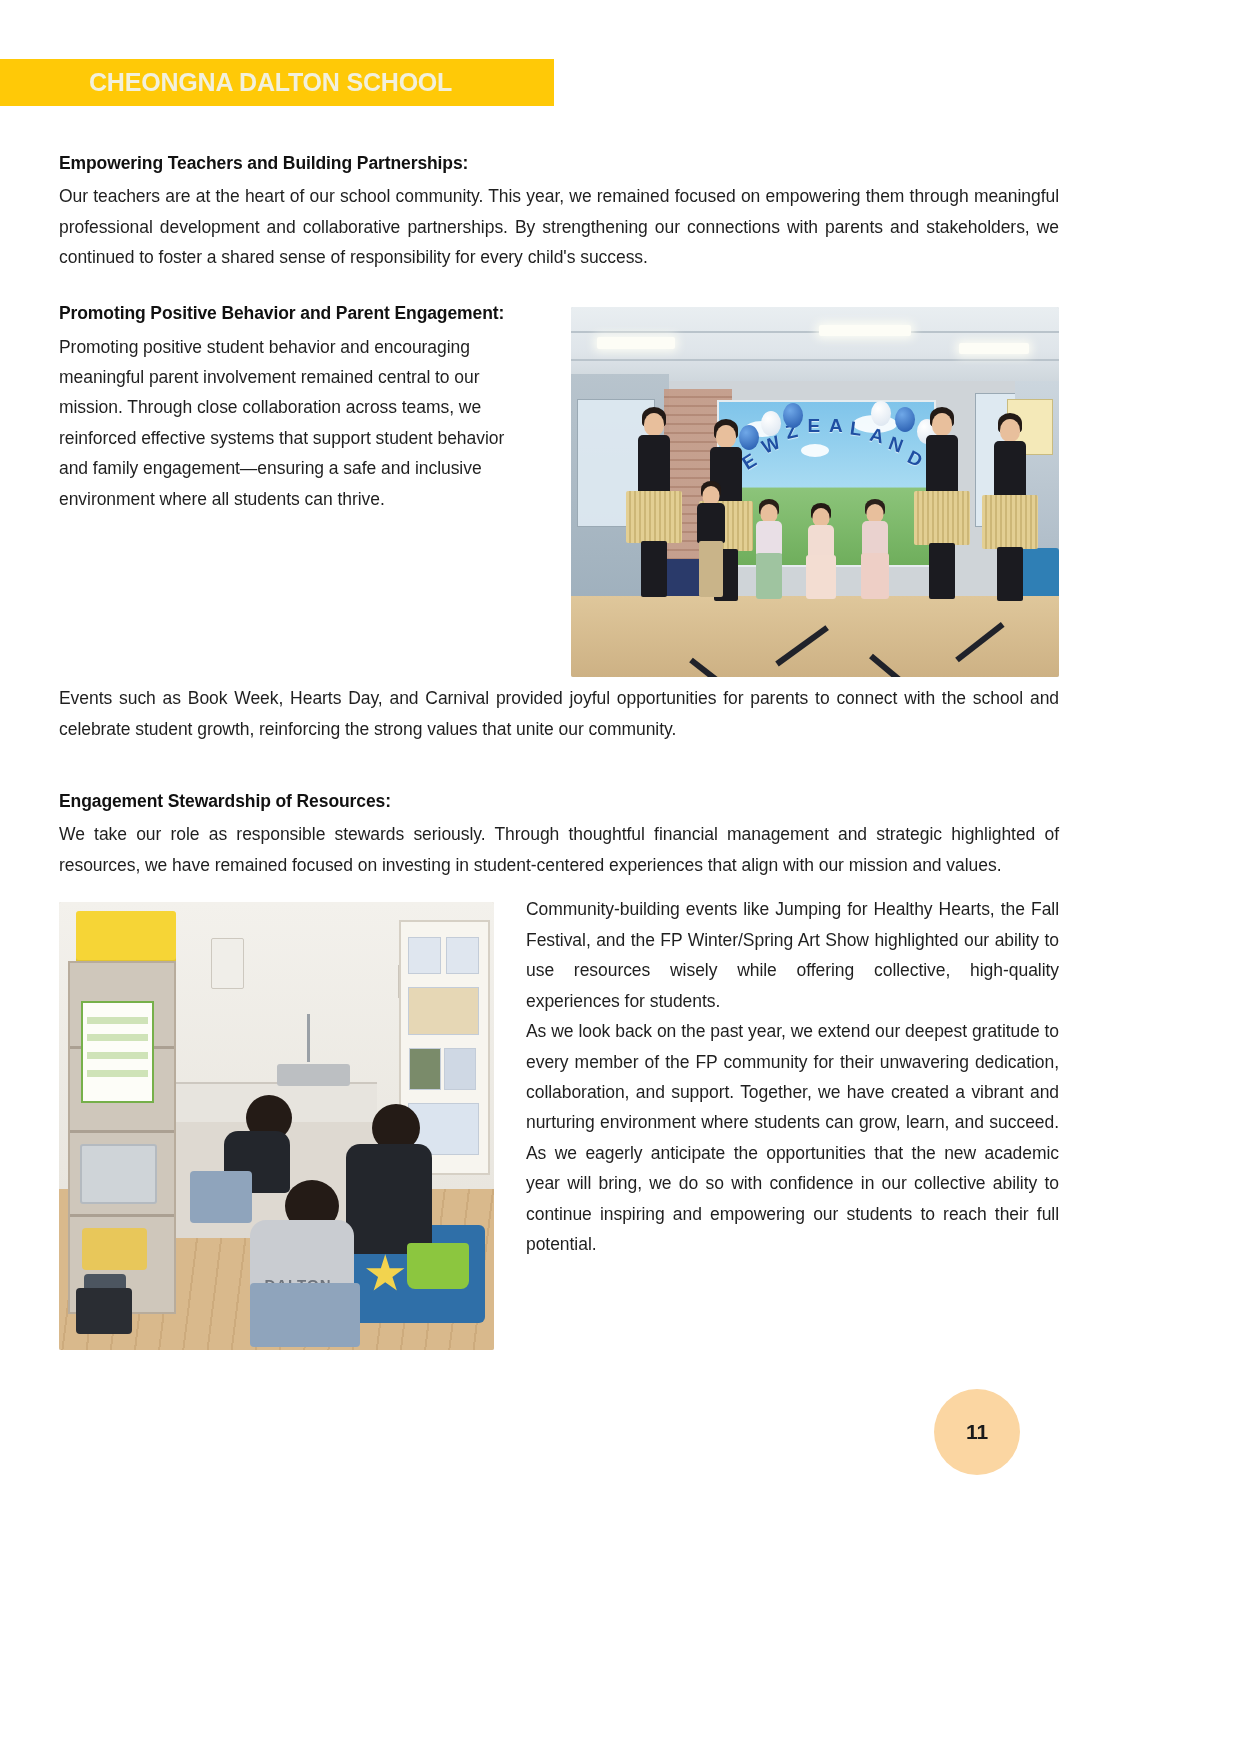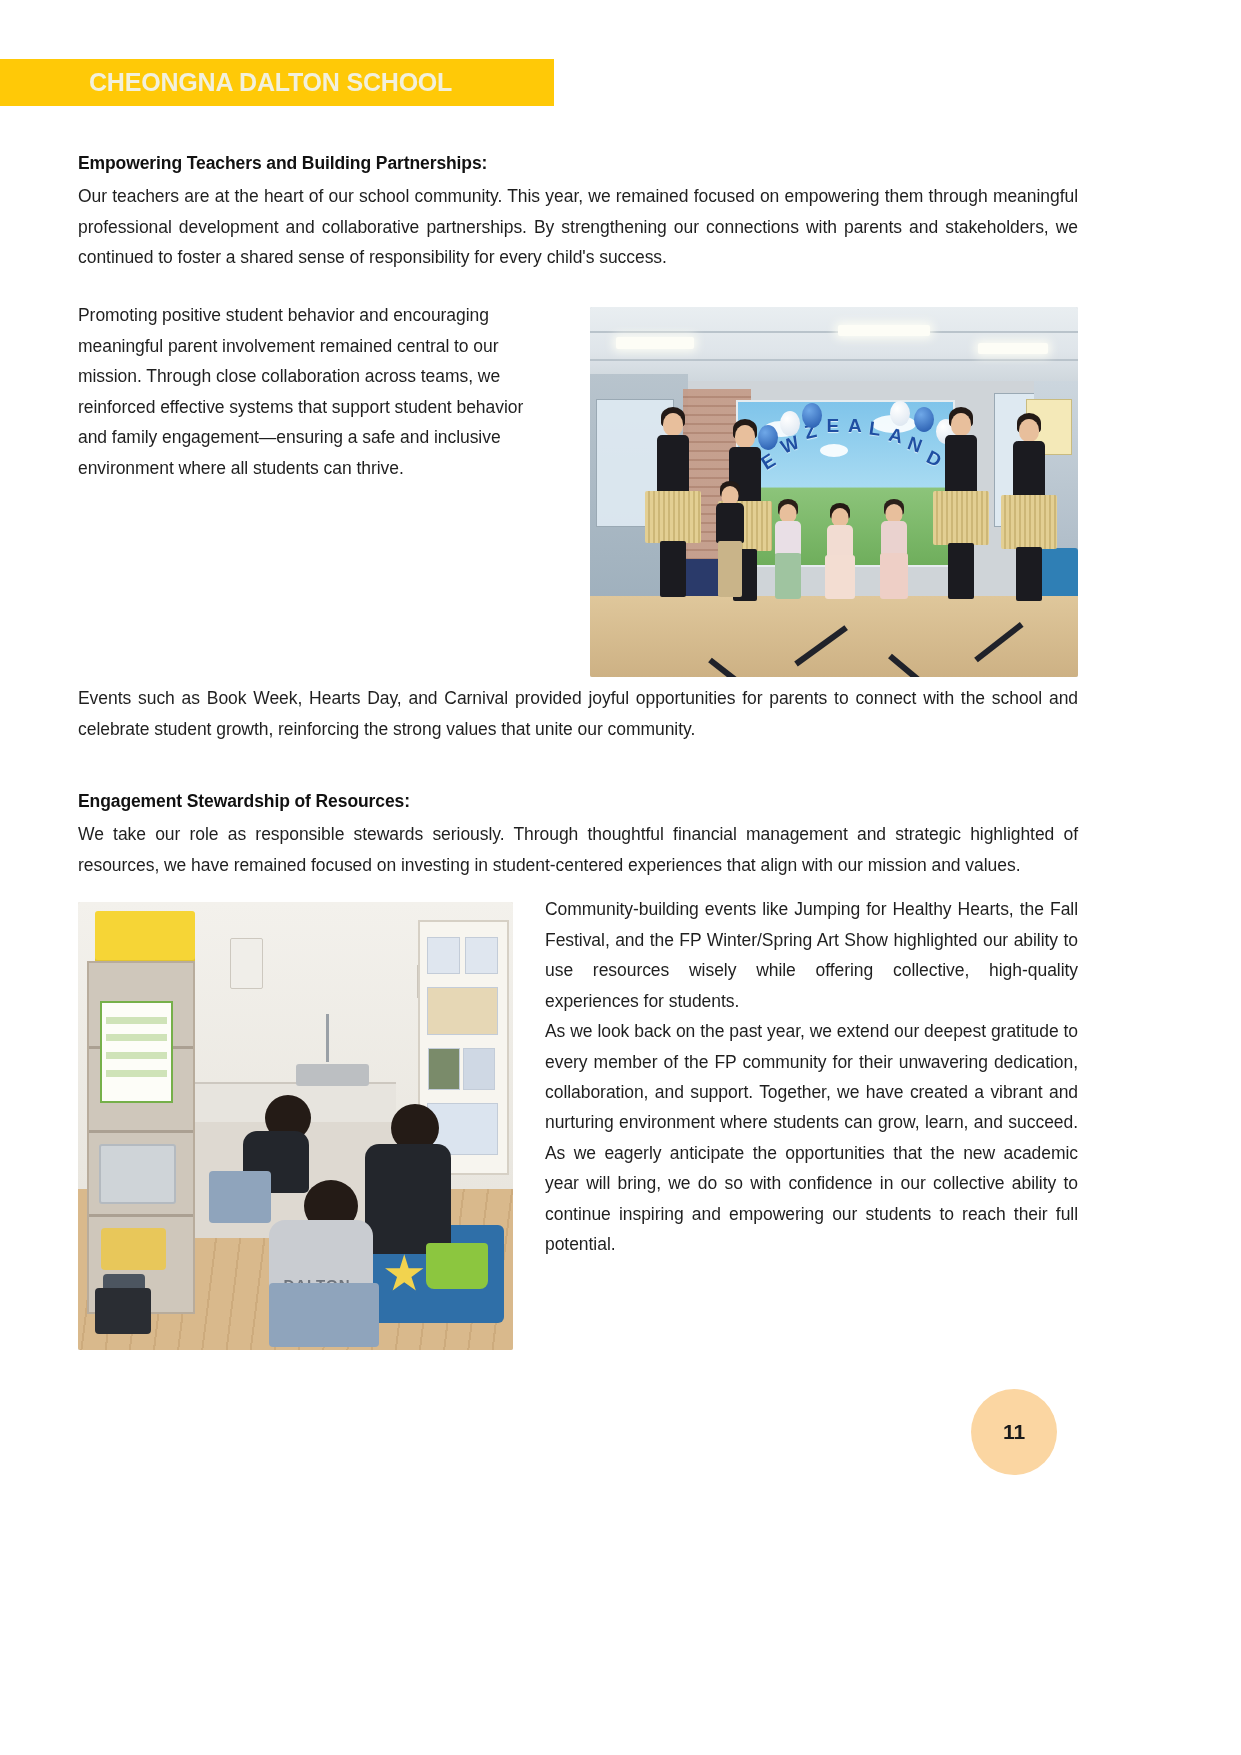--- a/index.html
+++ b/index.html
@@ -33,21 +33,21 @@
     font-size: 25px;
     font-weight: 700;
     letter-spacing: -0.2px;
     color: #F2F0DC;
     white-space: nowrap;
   }
 
   
   .page-body {
     position: absolute;
-    left: 78px;
+    left: 59px;
     top: 150px;
     width: 1000px;
   }
 
   h2.section-heading {
     font-size: 17.5px;
     font-weight: 700;
     line-height: 1.55;
     margin: 0 0 4px 0;
     color: #111111;
@@ -93,21 +93,21 @@
     overflow: hidden;
     position: relative;
     background: #d8d2c8;
   }
 
   .clearfix::after { content: ""; display: block; clear: both; }
 
   
   .page-number-badge {
     position: absolute;
-    left: 971px;
+    left: 934px;
     top: 1389px;
     width: 86px;
     height: 86px;
     border-radius: 50%;
     background: #FBD6A2;
     display: flex;
     align-items: center;
     justify-content: center;
     font-size: 21px;
     font-weight: 700;
@@ -423,20 +423,21 @@
         <div class="p1-legs" style="top:52px;width:30px;height:44px;background:#f3ddd2;border-radius:3px"></div>
       </div>
       <div class="p1-child" style="left:282px;width:44px;height:104px">
         <div class="p1-hair" style="top:0;width:20px;height:16px;background:#2b201a"></div>
         <div class="p1-head" style="top:5px;width:17px;height:19px"></div>
         <div class="p1-torso" style="top:22px;height:34px;width:26px;background:#ead2cf"></div>
         <div class="p1-legs" style="top:54px;width:28px;height:46px;background:#eecfc6;border-radius:3px"></div>
       </div>
     </div>
 
+    <h2 class="section-heading">Promoting Positive Behavior and Parent Engagement:</h2>
     <p class="body-text ragged">Promoting positive student behavior and encouraging meaningful parent involvement remained central to our mission. Through close collaboration across teams, we reinforced effective systems that support student behavior and family engagement—ensuring a safe and inclusive environment where all students can thrive.</p>
   </div>
 
   <p class="body-text">Events such as Book Week, Hearts Day, and Carnival provided joyful opportunities for parents to connect with the school and celebrate student growth, reinforcing the strong values that unite our community.</p>
 
   <div class="para-gap-lg"></div>
 
   <h2 class="section-heading">Engagement Stewardship of Resources:</h2>
   <p class="body-text">We take our role as responsible stewards seriously. Through thoughtful financial management and strategic highlighted of resources, we have remained focused on investing in student-centered experiences that align with our mission and values.</p>
 

